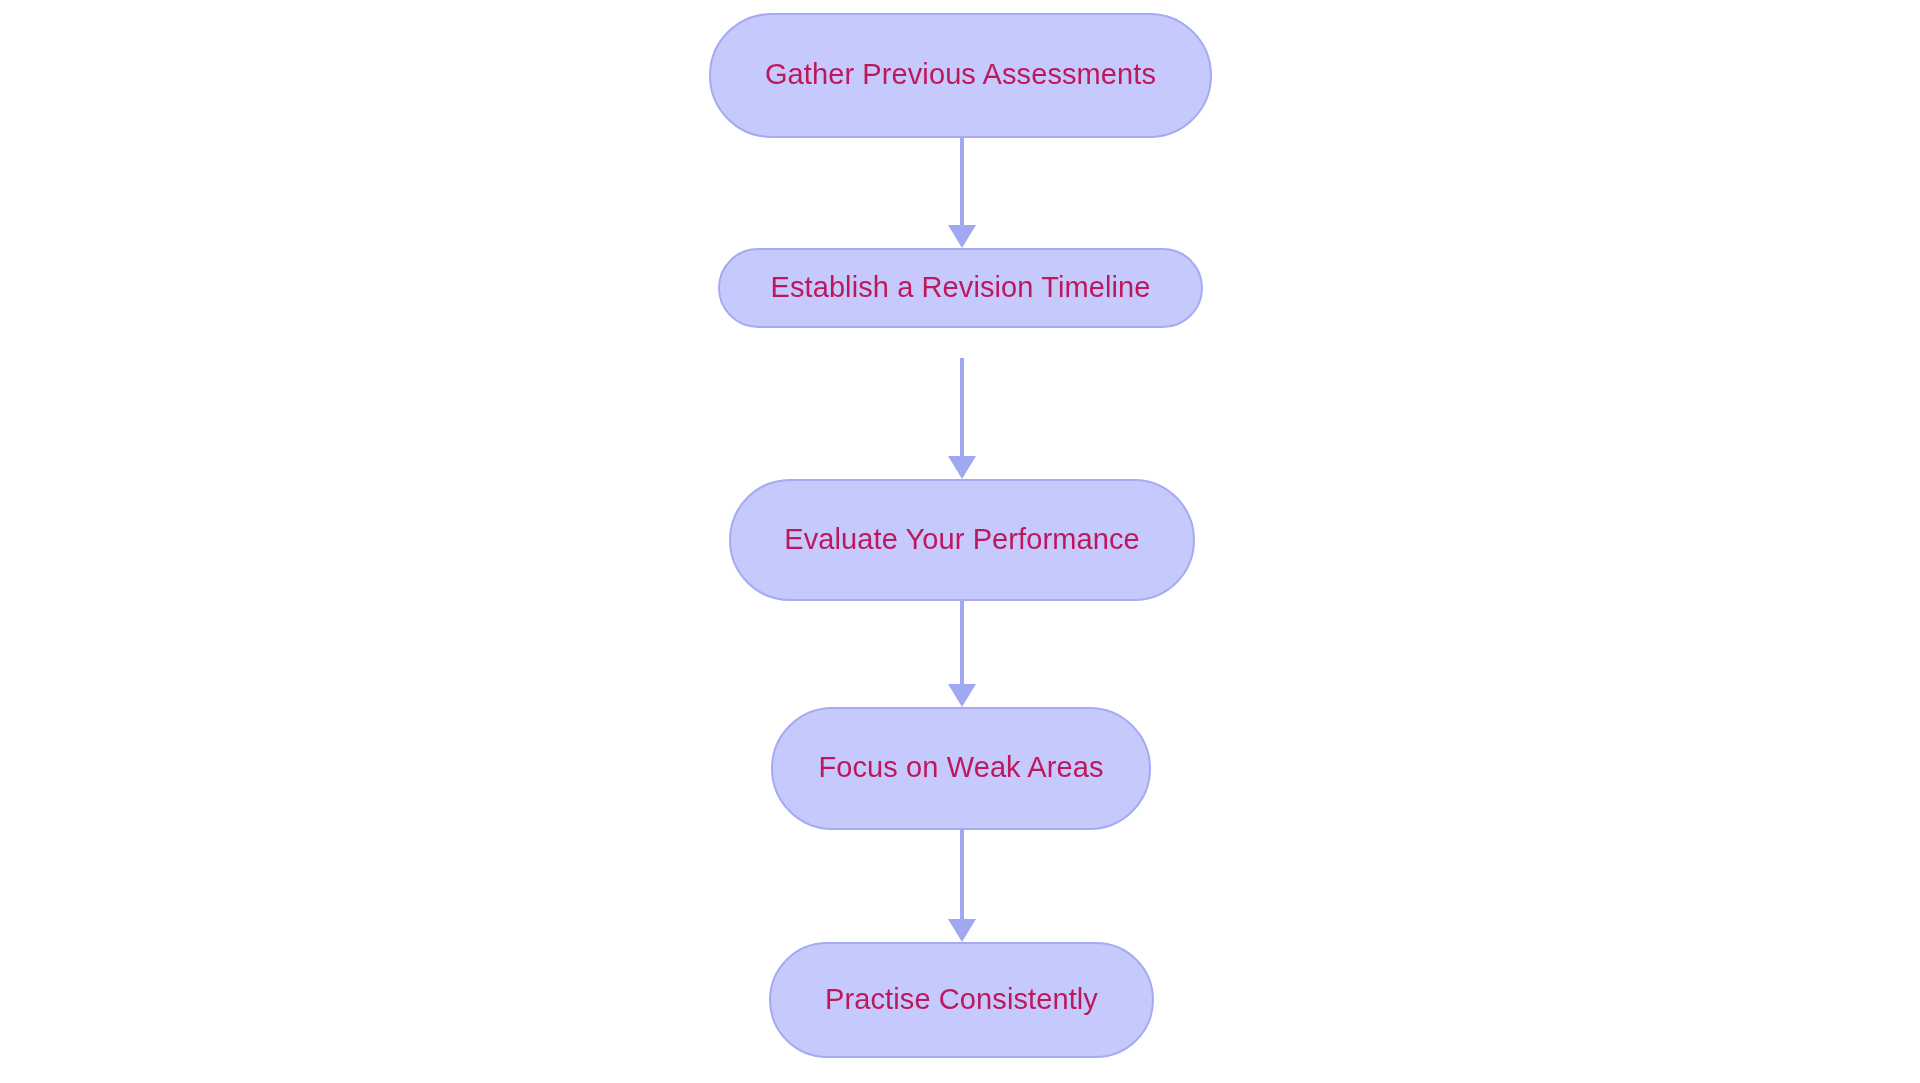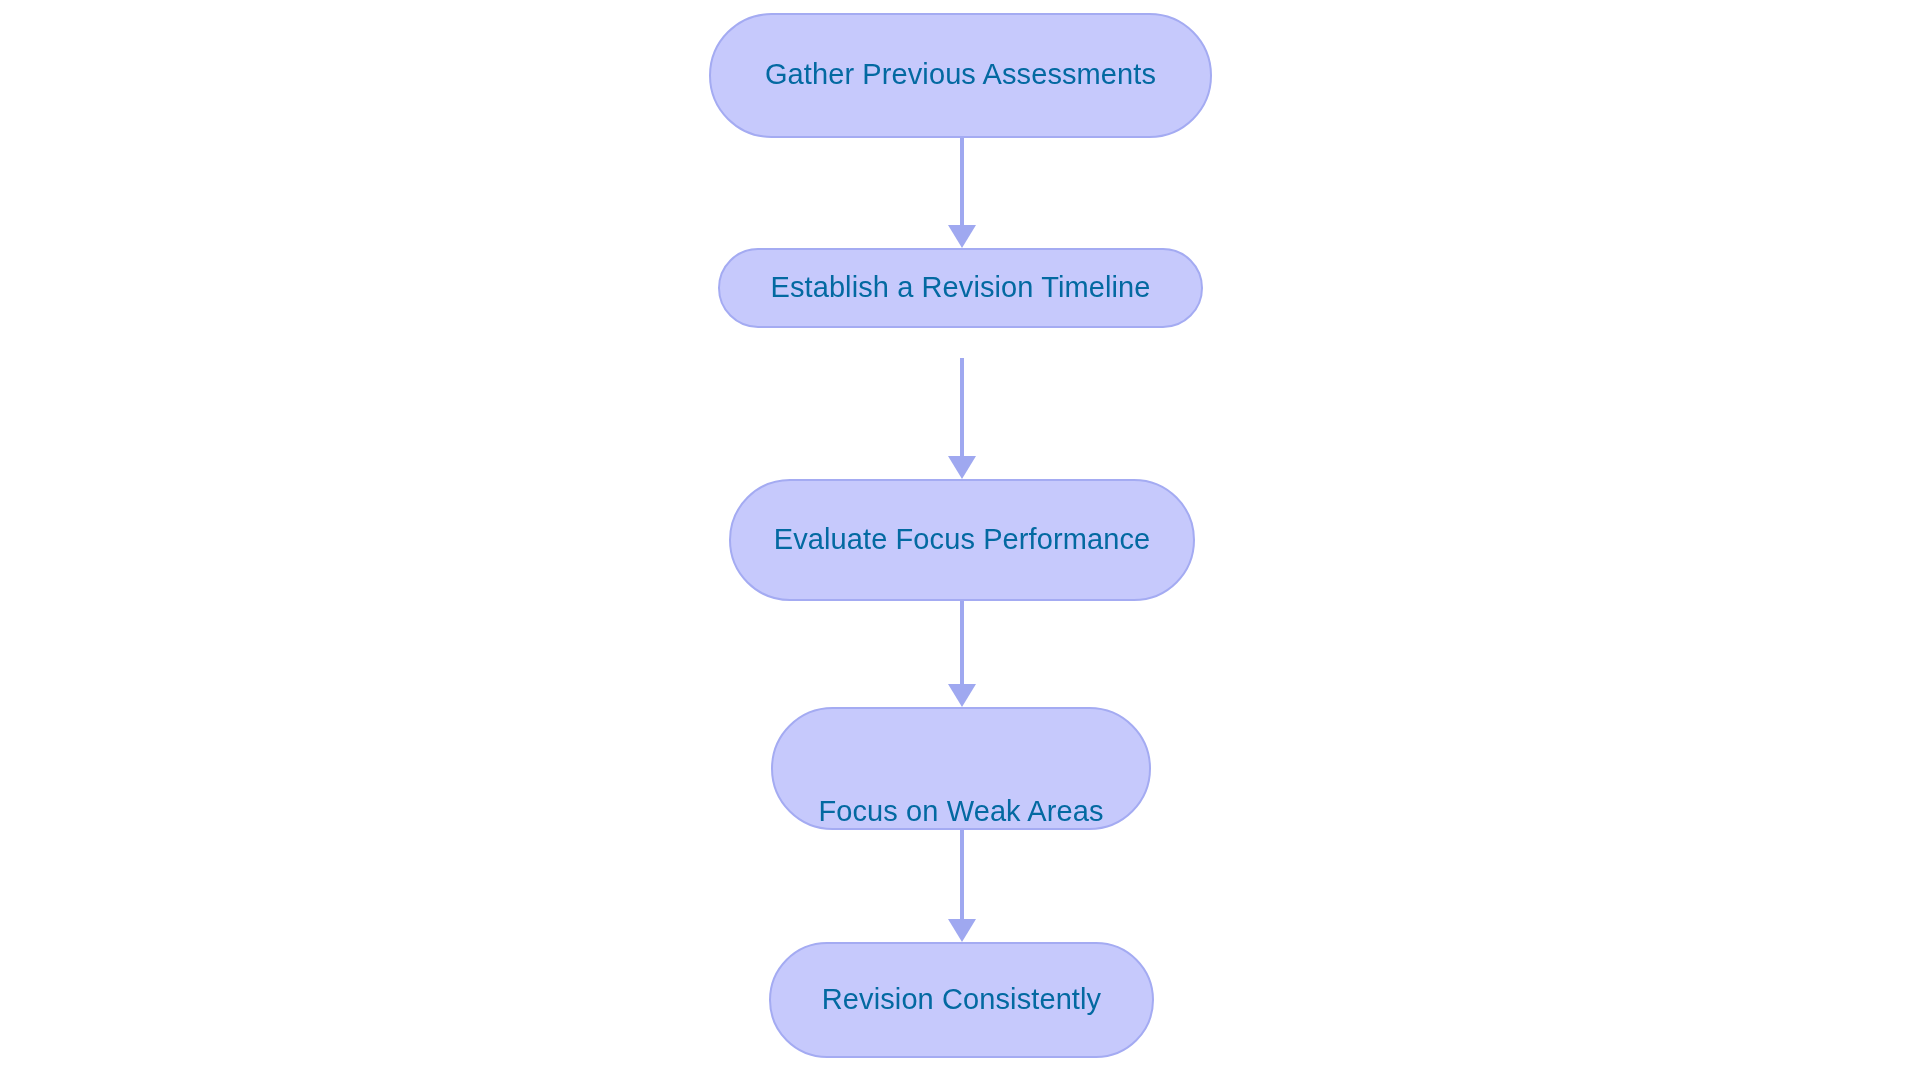--- a/index.html
+++ b/index.html
@@ -23,21 +23,21 @@
   
   .node {
     position: absolute;
     box-sizing: border-box;
     display: flex;
     align-items: center;
     justify-content: center;
     background: #c6c9fc;
     border: 2px solid #a4abf2;
     border-radius: 999px;
-    color: #0369a1;
+    color: #be185d;
     font-family: "Liberation Sans", sans-serif;
     font-size: 29px;
     font-weight: 400;
     letter-spacing: 0.1px;
     white-space: nowrap;
     user-select: none;
   }
 
   .node-label {
     display: block;
@@ -97,24 +97,24 @@
 
   <div class="node" style="left: 709px; top: 13px; width: 503px; height: 125px;">
     <span class="node-label">Gather Previous Assessments</span>
   </div>
 
   <div class="node" style="left: 718px; top: 248px; width: 485px; height: 80px;">
     <span class="node-label">Establish a Revision Timeline</span>
   </div>
 
   <div class="node" style="left: 729px; top: 479px; width: 466px; height: 122px;">
-    <span class="node-label">Evaluate Focus Performance</span>
+    <span class="node-label">Evaluate Your Performance</span>
   </div>
 
-  <div class="node" style="left: 771px; top: 707px; width: 380px; height: 123px; align-items: flex-end;">
+  <div class="node" style="left: 771px; top: 707px; width: 380px; height: 123px;">
     <span class="node-label">Focus on Weak Areas</span>
   </div>
 
   <div class="node" style="left: 769px; top: 942px; width: 385px; height: 116px;">
-    <span class="node-label">Revision Consistently</span>
+    <span class="node-label">Practise Consistently</span>
   </div>
 
 </div>
 
 </body></html>

